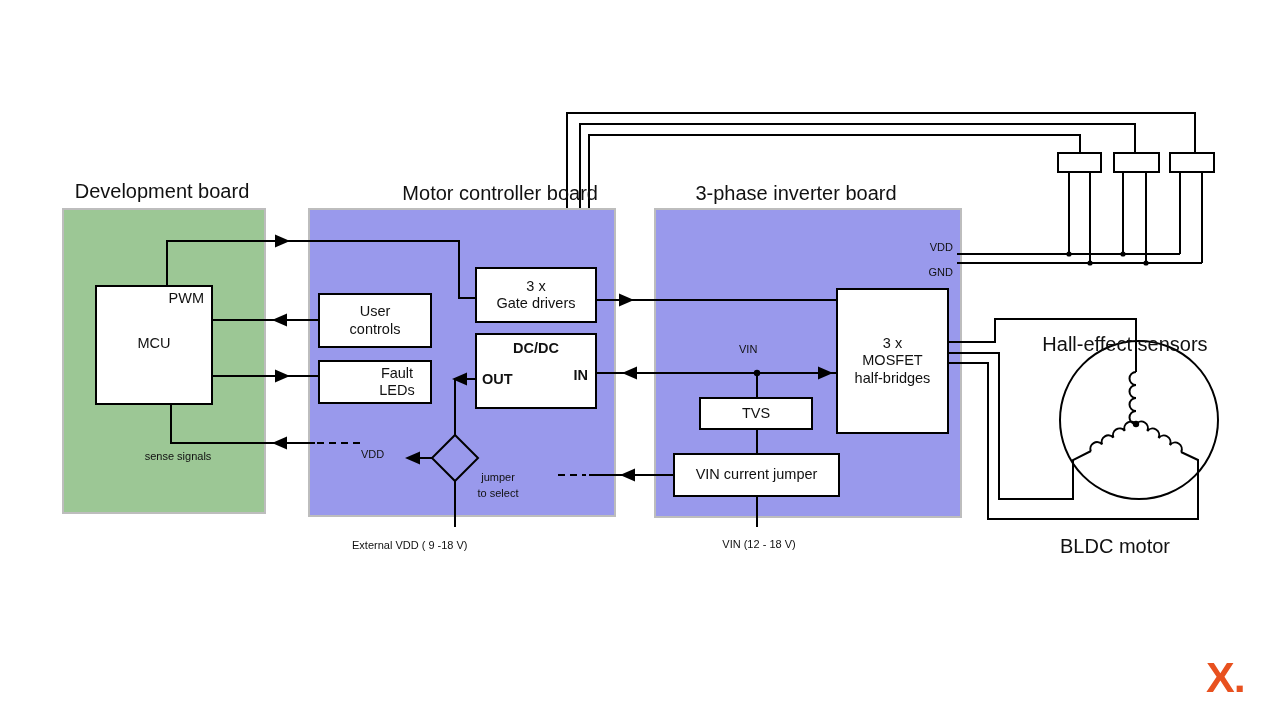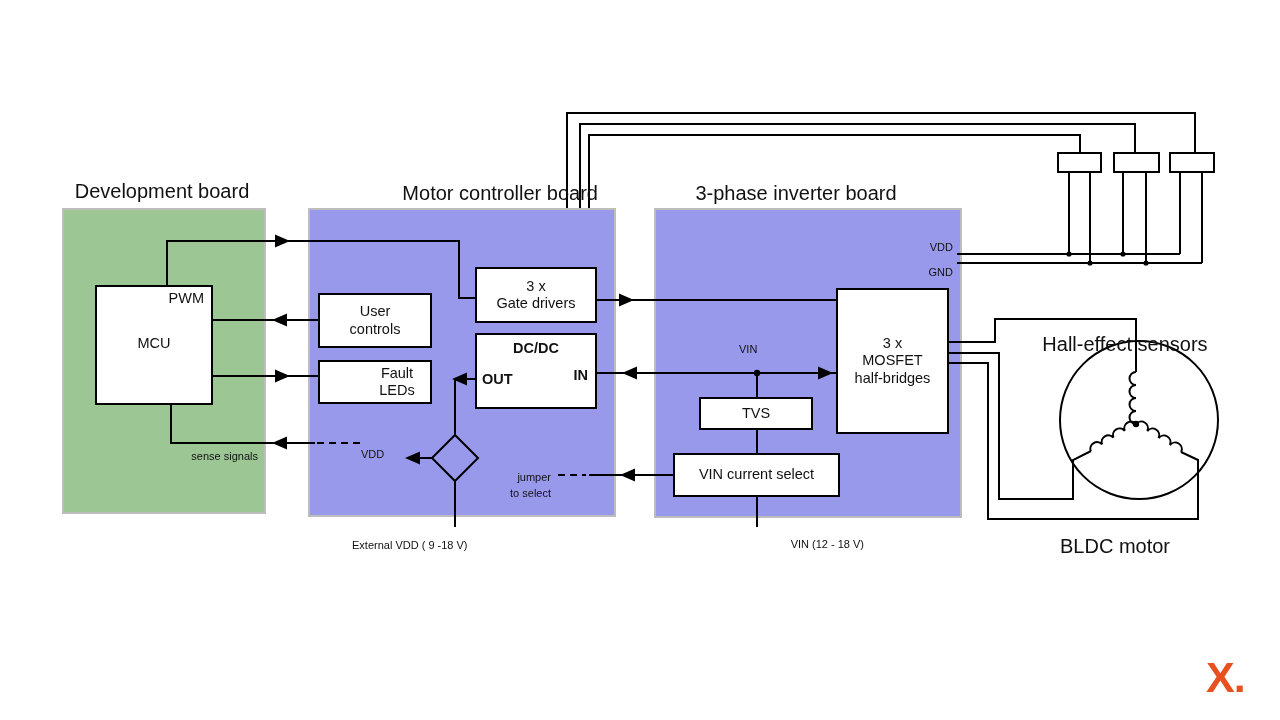--- a/index.html
+++ b/index.html
@@ -12,21 +12,21 @@
   #board-dev{left:62px;top:208px;width:200px;height:302px;background:var(--dev-board,#9cc795);}
   #board-mcb{left:308px;top:208px;width:304px;height:305px;background:var(--controller-board,#9999ec);}
   #board-inv{left:654px;top:208px;width:304px;height:306px;background:var(--controller-board,#9999ec);}
   .board-title{position:absolute;font-size:20px;text-align:center;white-space:nowrap;}
   .blk{
     position:absolute;background:#fff;border:2px solid #000;box-sizing:border-box;
     display:flex;align-items:center;justify-content:center;text-align:center;
     font-size:14.5px;line-height:1.2;white-space:pre-line;
   }
   .floating{position:absolute;font-size:11px;white-space:pre-line;}
-  .ctr{text-align:right;}
+  .ctr{text-align:center;}
   .rt{text-align:right;}
   svg#wires{position:absolute;left:0;top:0;z-index:5;}
   .blk,.board-title,.floating{z-index:10;}
   #mcu-pwm-pin{position:absolute;top:3px;right:7px;}
   #mcu-core-label{position:absolute;left:0;right:0;top:48px;text-align:center;}
   #dcdc-title{position:absolute;top:5px;left:0;right:0;text-align:center;}
   #dcdc-out-pin{position:absolute;left:5px;top:36px;}
   #dcdc-in-pin{position:absolute;right:7px;top:32px;}
   #logo{
     position:absolute;left:1206px;top:653px;z-index:10;
@@ -121,21 +121,21 @@
 controls</div>
   <div class="blk" style="left:318px;top:360px;width:114px;height:44px;padding-left:44px;">Fault LEDs</div>
   <div class="blk" style="left:475px;top:267px;width:122px;height:56px;">3 x
 Gate drivers</div>
   <div class="blk" style="left:475px;top:333px;width:122px;height:76px;font-weight:bold;">
     <span id="dcdc-title">DC/DC</span>
     <span id="dcdc-out-pin">OUT</span>
     <span id="dcdc-in-pin">IN</span>
   </div>
   <div class="blk" style="left:699px;top:397px;width:114px;height:33px;">TVS</div>
-  <div class="blk" style="left:673px;top:453px;width:167px;height:44px;">VIN current select</div>
+  <div class="blk" style="left:673px;top:453px;width:167px;height:44px;">VIN current jumper</div>
   <div class="blk" style="left:836px;top:288px;width:113px;height:146px;">3 x
 MOSFET
 half-bridges</div>
   <div class="blk" style="left:1057px;top:152px;width:45px;height:21px;"></div>
   <div class="blk" style="left:1113px;top:152px;width:47px;height:21px;"></div>
   <div class="blk" style="left:1169px;top:152px;width:46px;height:21px;"></div>
 
   <div class="floating ctr" style="left:98px;top:450px;width:160px;">sense signals</div>
   <div class="floating" style="left:361px;top:448px;">VDD</div>
   <div class="floating ctr" style="left:445px;top:470px;width:106px;line-height:1.45;">jumper

